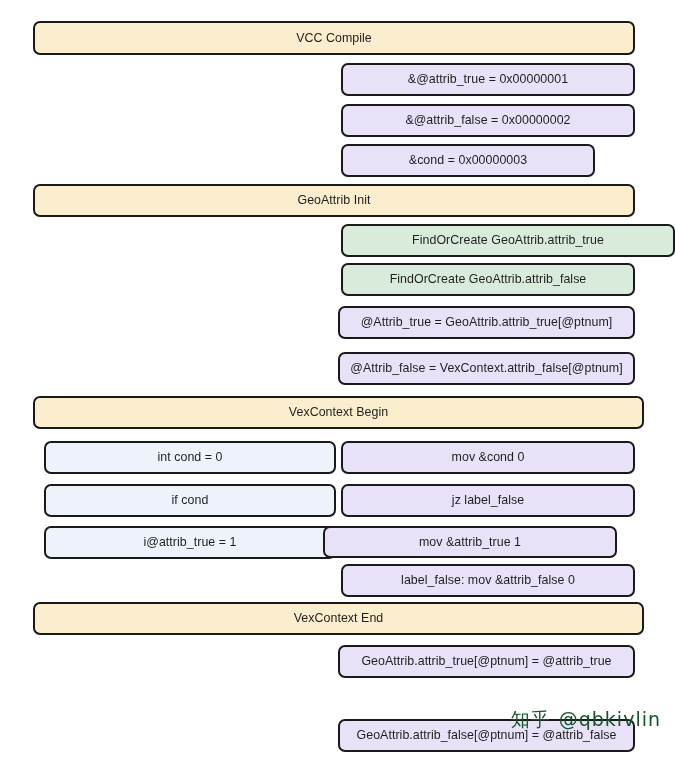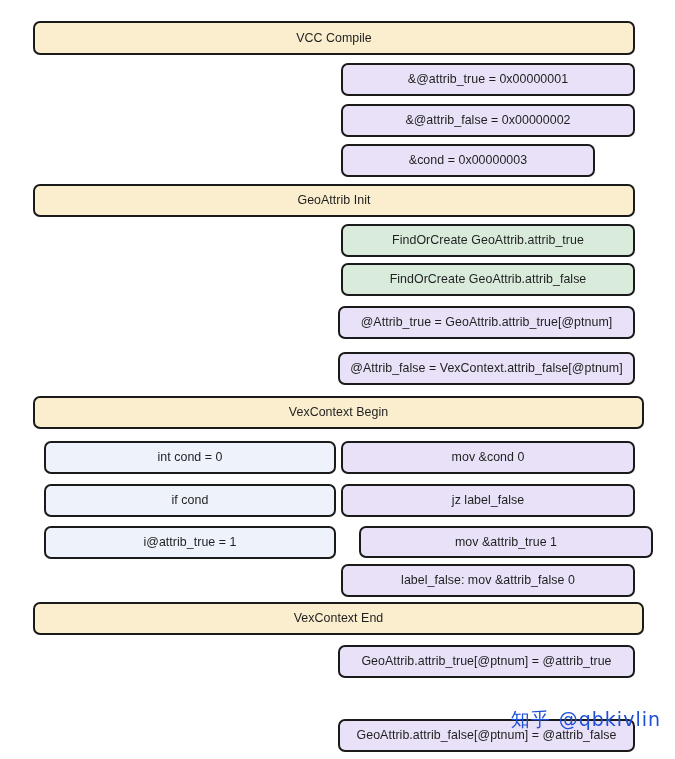--- a/index.html
+++ b/index.html
@@ -46,21 +46,21 @@
     background: #d9ecdc;
   }
   .vex {
     background: #eef2fb;
   }
   .watermark {
     position: absolute;
     right: 14px;
     bottom: 26px;
     font-size: 19px;
-    color: #1d4ed8;
+    color: #14532d;
     letter-spacing: 1px;
     white-space: nowrap;
     font-family: "DejaVu Sans", sans-serif;
   }
   .watermark .wm-logo {
     margin-right: 8px;
   }
 </style>
 </head>
 <body>
@@ -70,38 +70,38 @@
   <div class="node stage" style="left:33px; top:21px; width:602px; height:34px;">VCC Compile</div>
 
   <div class="node instr" style="left:341px; top:63px; width:294px; height:33px;">&amp;@attrib_true = 0x00000001</div>
 
   <div class="node instr" style="left:341px; top:104px; width:294px; height:33px;">&amp;@attrib_false = 0x00000002</div>
 
   <div class="node instr" style="left:341px; top:144px; width:254px; height:33px;">&amp;cond = 0x00000003</div>
 
   <div class="node stage" style="left:33px; top:184px; width:602px; height:33px;">GeoAttrib Init</div>
 
-  <div class="node geo" style="left:341px; top:224px; width:294px; height:33px;text-align:right;">FindOrCreate GeoAttrib.attrib_true</div>
+  <div class="node geo" style="left:341px; top:224px; width:334px; height:33px;text-align:right;">FindOrCreate GeoAttrib.attrib_true</div>
 
   <div class="node geo" style="left:341px; top:263px; width:294px; height:33px;">FindOrCreate GeoAttrib.attrib_false</div>
 
   <div class="node instr" style="left:338px; top:306px; width:297px; height:33px;">@Attrib_true = GeoAttrib.attrib_true[@ptnum]</div>
 
   <div class="node instr" style="left:338px; top:352px; width:297px; height:33px;">@Attrib_false = VexContext.attrib_false[@ptnum]</div>
 
   <div class="node stage" style="left:33px; top:396px; width:611px; height:33px;">VexContext Begin</div>
 
   <div class="node vex" style="left:44px; top:441px; width:292px; height:33px;">int cond = 0</div>
   <div class="node instr" style="left:341px; top:441px; width:294px; height:33px;">mov &amp;cond 0</div>
 
   <div class="node instr" style="left:341px; top:484px; width:294px; height:33px;">jz label_false</div>
   <div class="node vex" style="left:44px; top:484px; width:292px; height:33px;">if cond</div>
 
   <div class="node vex" style="left:44px; top:526px; width:292px; height:33px;">i@attrib_true = 1</div>
-  <div class="node instr" style="left:359px; top:526px; width:294px; height:32px;">mov &amp;attrib_true 1</div>
+  <div class="node instr" style="left:323px; top:526px; width:294px; height:32px;">mov &amp;attrib_true 1</div>
 
   <div class="node instr" style="left:341px; top:564px; width:294px; height:33px;">label_false: mov &amp;attrib_false 0</div>
 
   <div class="node stage" style="left:33px; top:602px; width:611px; height:33px;">VexContext End</div>
 
   <div class="node instr" style="left:338px; top:645px; width:297px; height:33px;">GeoAttrib.attrib_true[@ptnum] = @attrib_true</div>
 
   <div class="node instr" style="left:338px; top:687px; width:297px; height:33px;margin-top:32px;">GeoAttrib.attrib_false[@ptnum] = @attrib_false</div>
 
   <div class="watermark">

